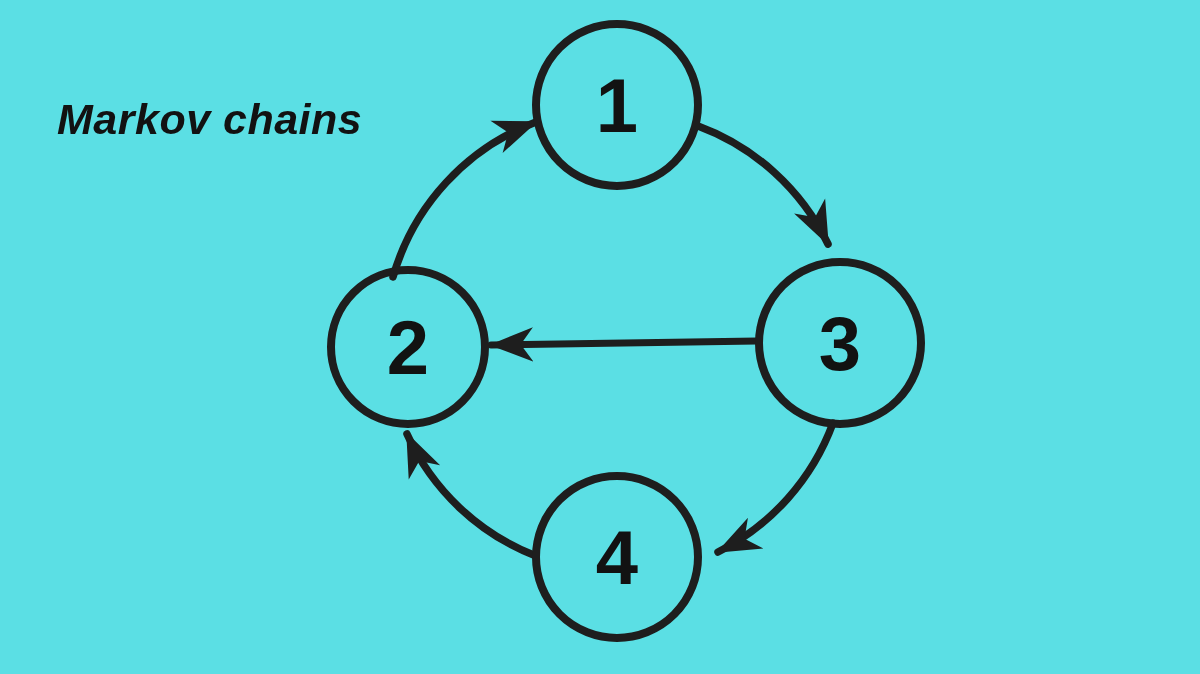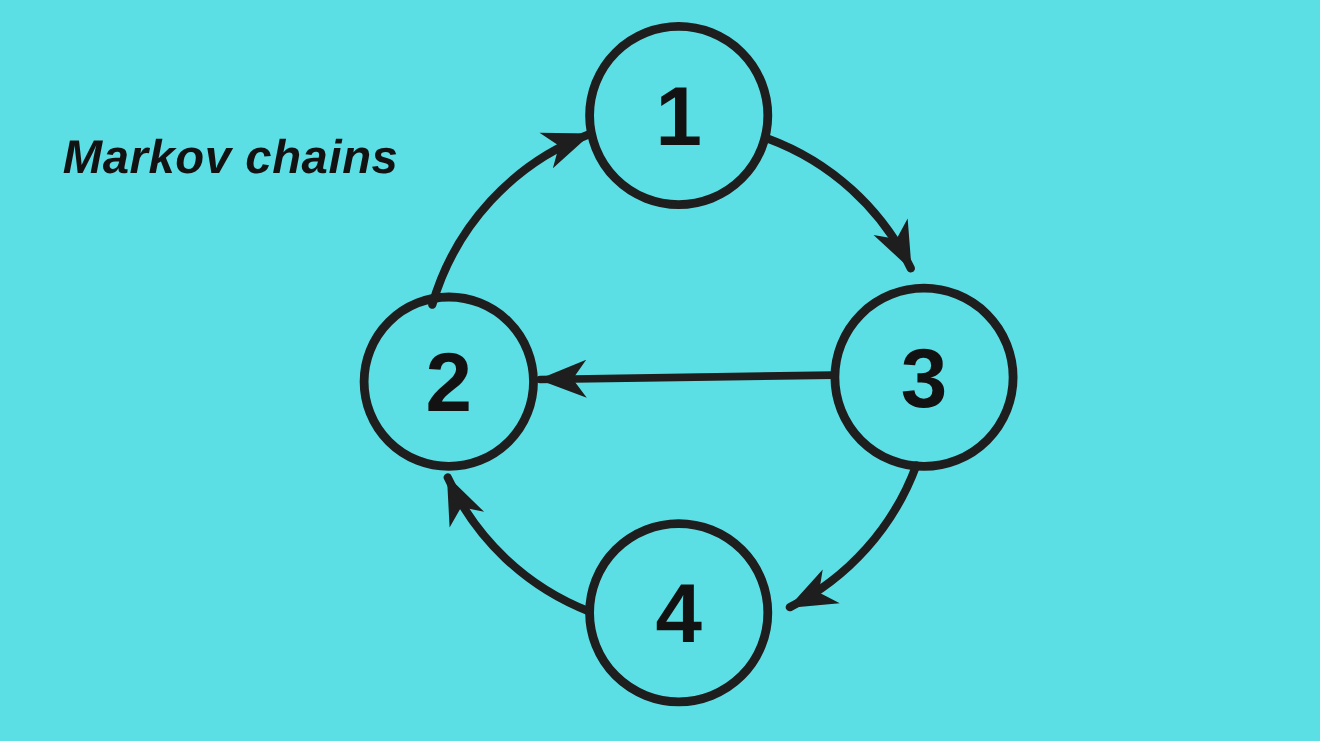--- a/index.html
+++ b/index.html
@@ -16,21 +16,20 @@
   }
   .title{
     position:absolute;
     left:57px;
     top:95px;
     font-size:43px;
     font-weight:700;
     font-style:italic;
     letter-spacing:0.5px;
     color:var(--text);
-    margin-top:24px;
   }
   svg.diagram{
     position:absolute;
     left:0;top:0;
     width:1200px;height:674px;
   }
   .node-circle{
     fill:none;
     stroke:var(--line);
     stroke-width:8;

